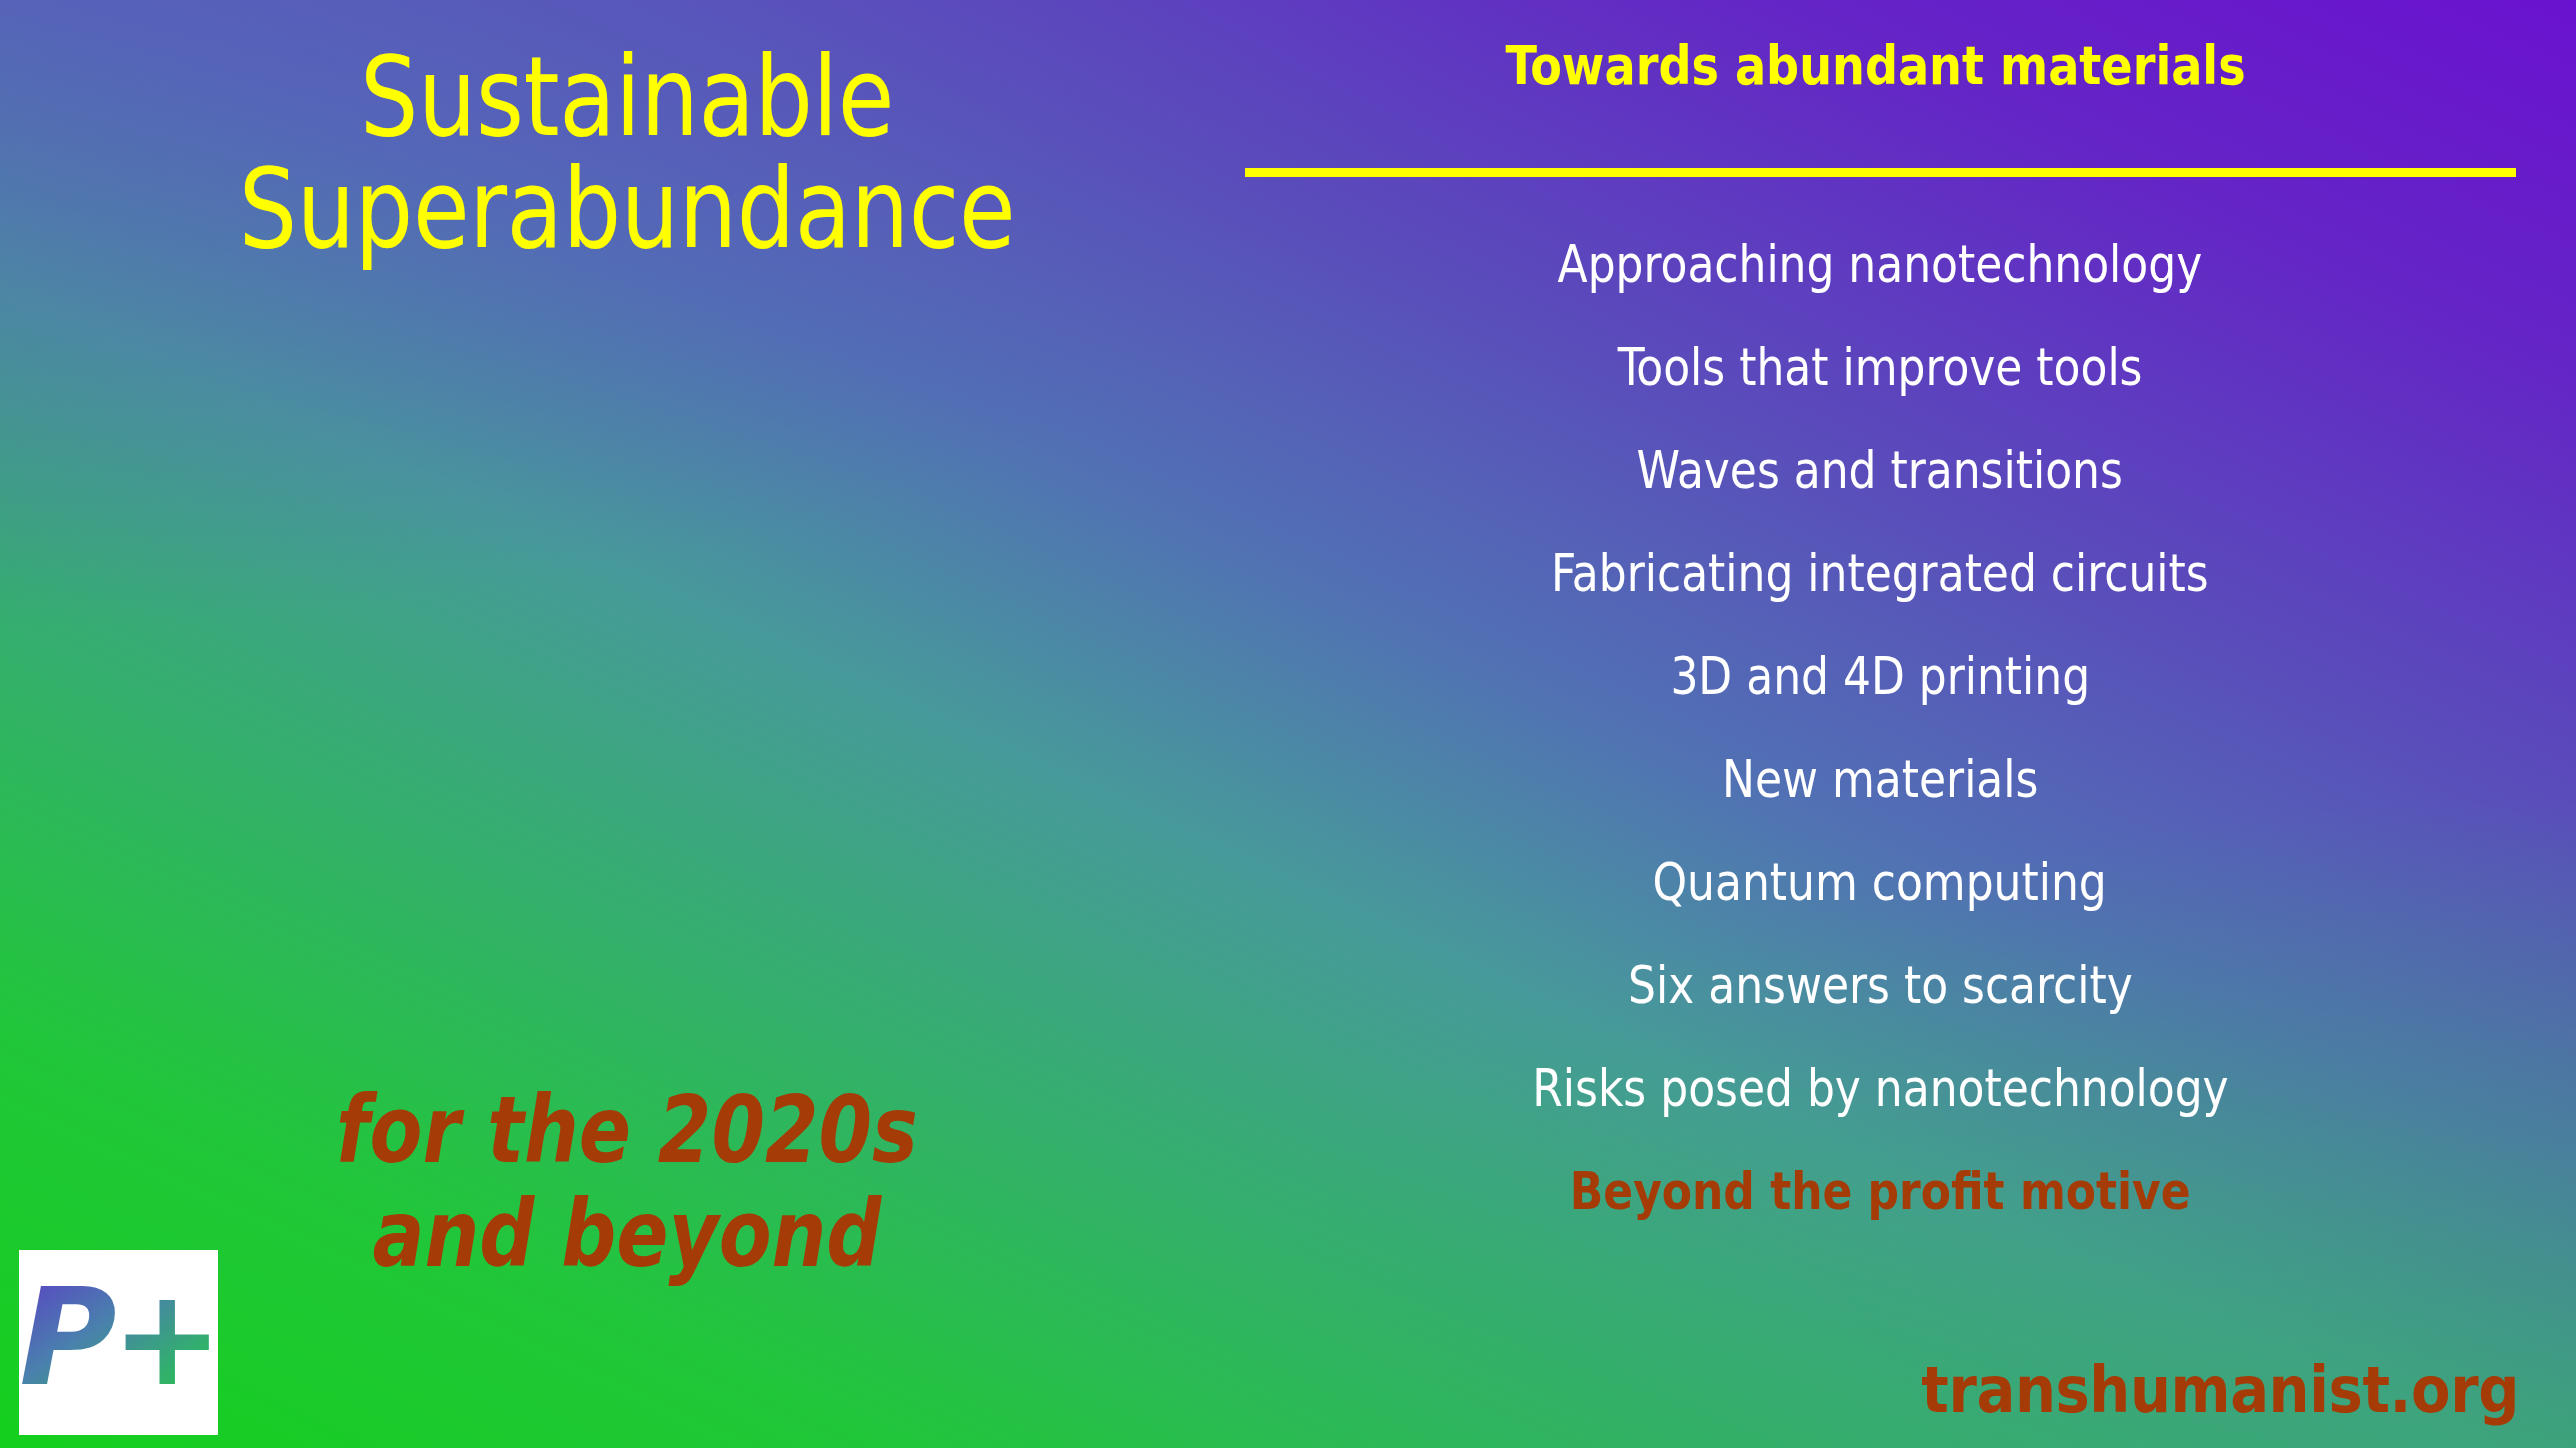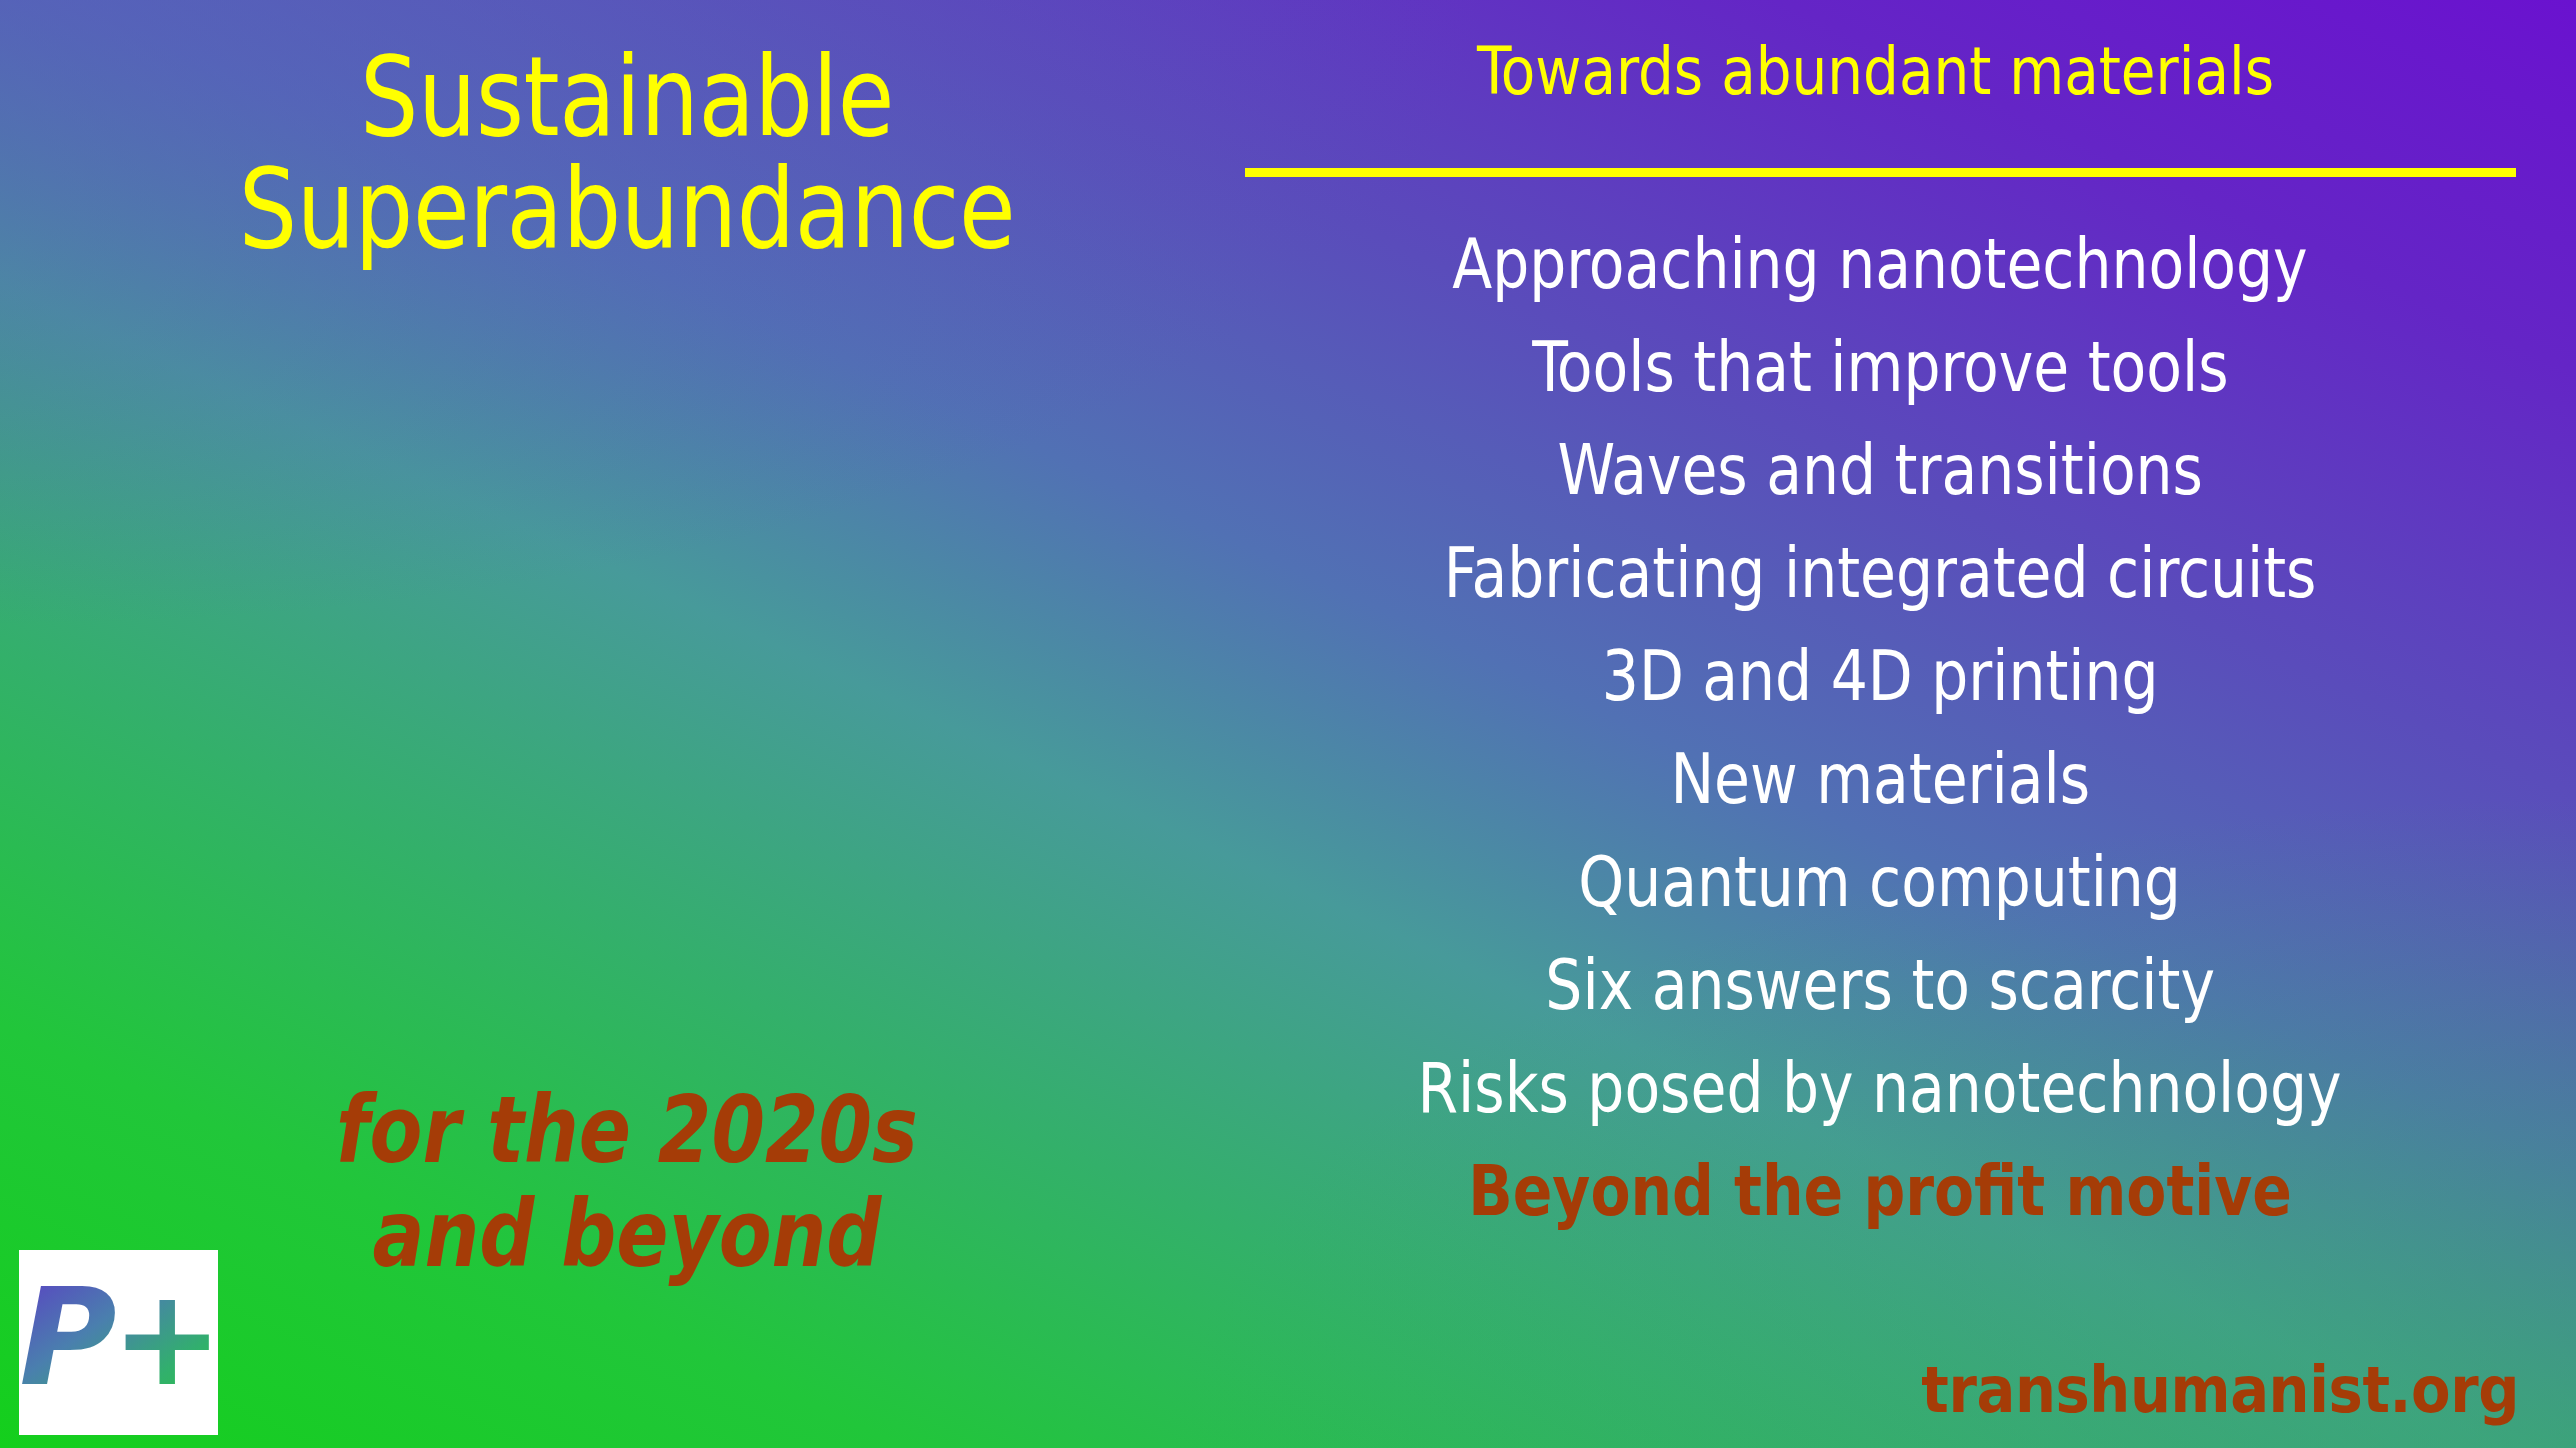--- a/index.html
+++ b/index.html
@@ -135,23 +135,23 @@
     width: 1314px;
     height: 1449px;
   }
   .section-header {
     position: absolute;
     top: 39px;
     left: 0px;
     width: 1279px;
     text-align: center;
     color: #ffff00;
-    font-size: 66px;
+    font-size: 54px;
     line-height: 1.0;
-    font-weight: 400;
+    font-weight: 700;
   }
   .section-header .htext {
     display: inline-block;
     transform: scaleX(0.95);
   }
   .header-rule {
     position: absolute;
     top: 168px;
     left: 8.6px;
     width: 1271px;
@@ -165,21 +165,21 @@
     width: 1288px;
     margin: 0;
     padding: 0;
     list-style: none;
   }
   .topic-list li {
     display: block;
     width: 100%;
     text-align: center;
     color: #ffffff;
-    font-size: 69px;
+    font-size: 52px;
     line-height: 103px;
     font-weight: 400;
     white-space: nowrap;
   }
   .topic-list li .ttext {
     display: inline-block;
     transform: scaleX(0.94);
   }
   .topic-list li.highlight {
     color: #a53c07;

